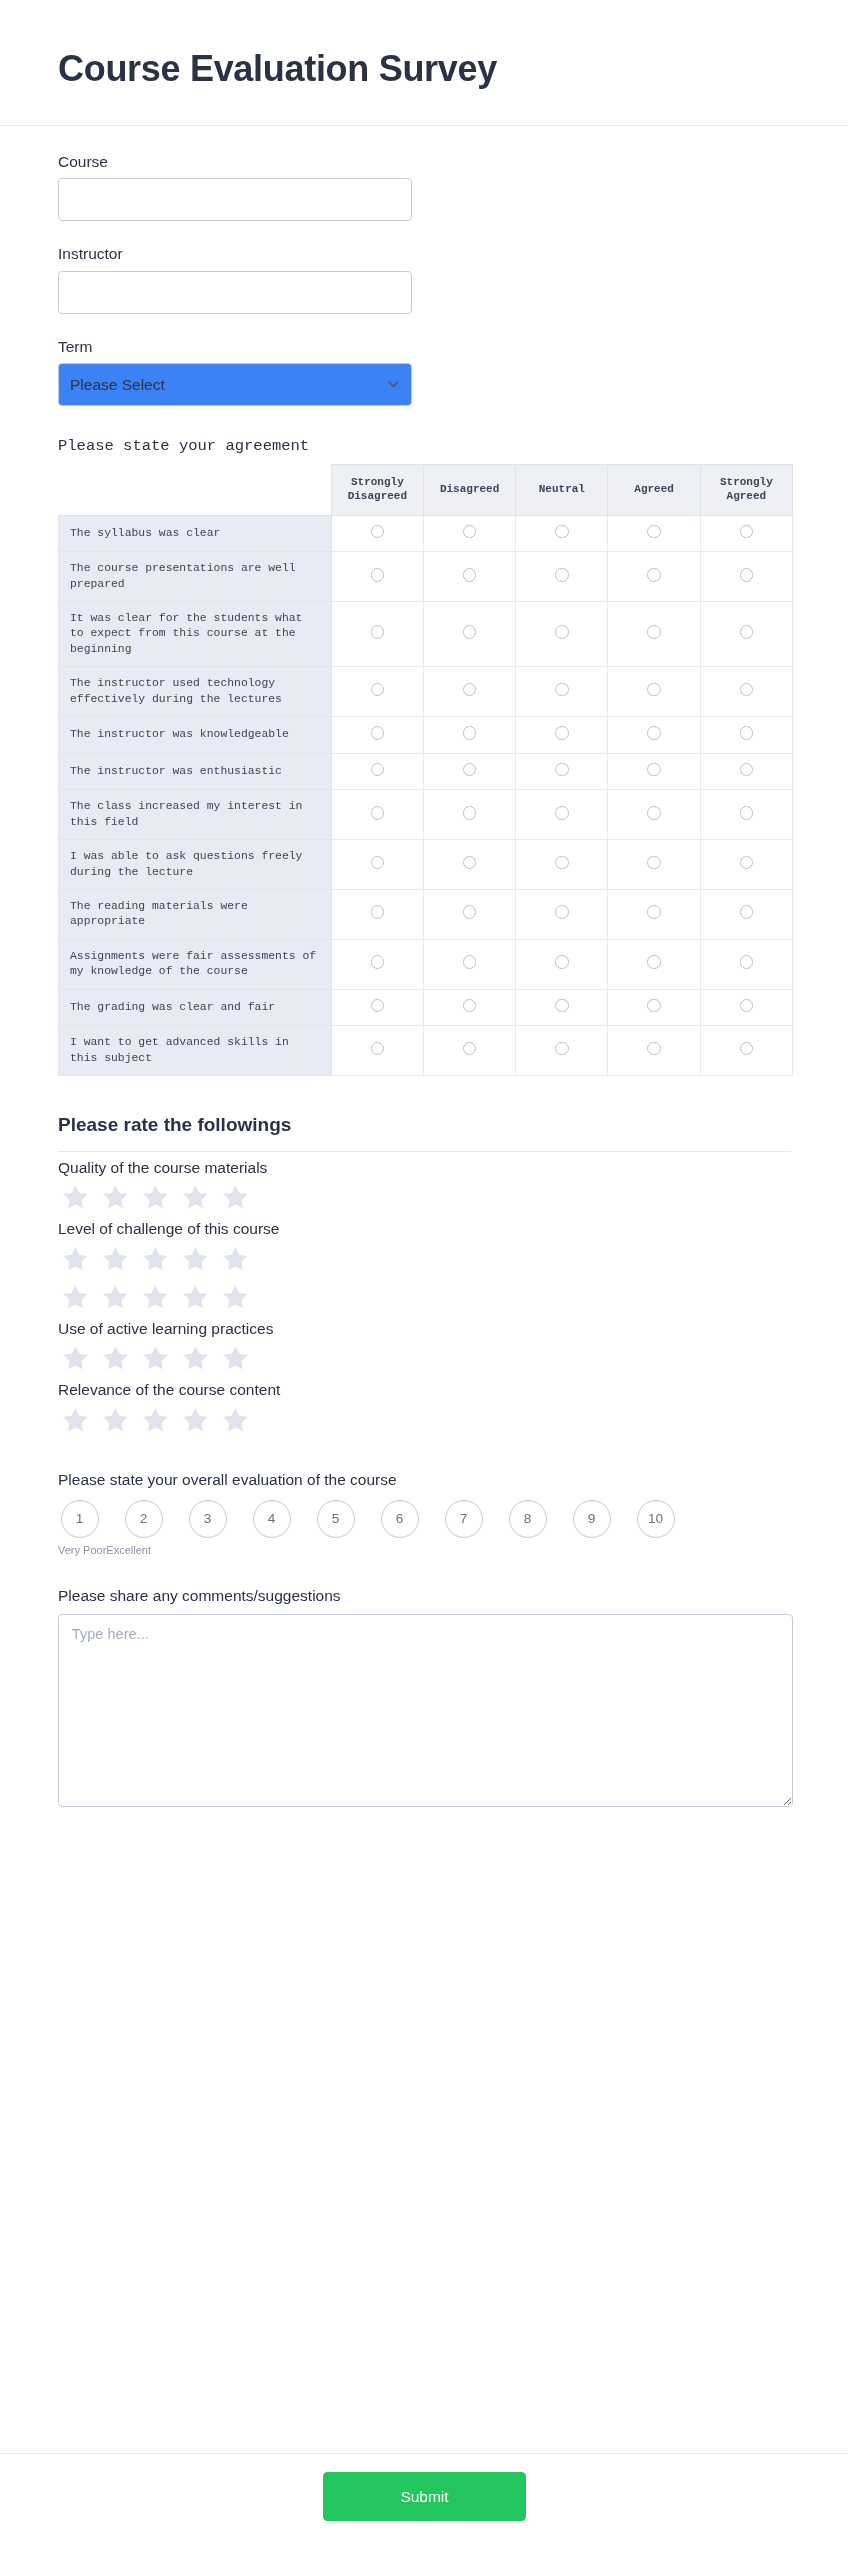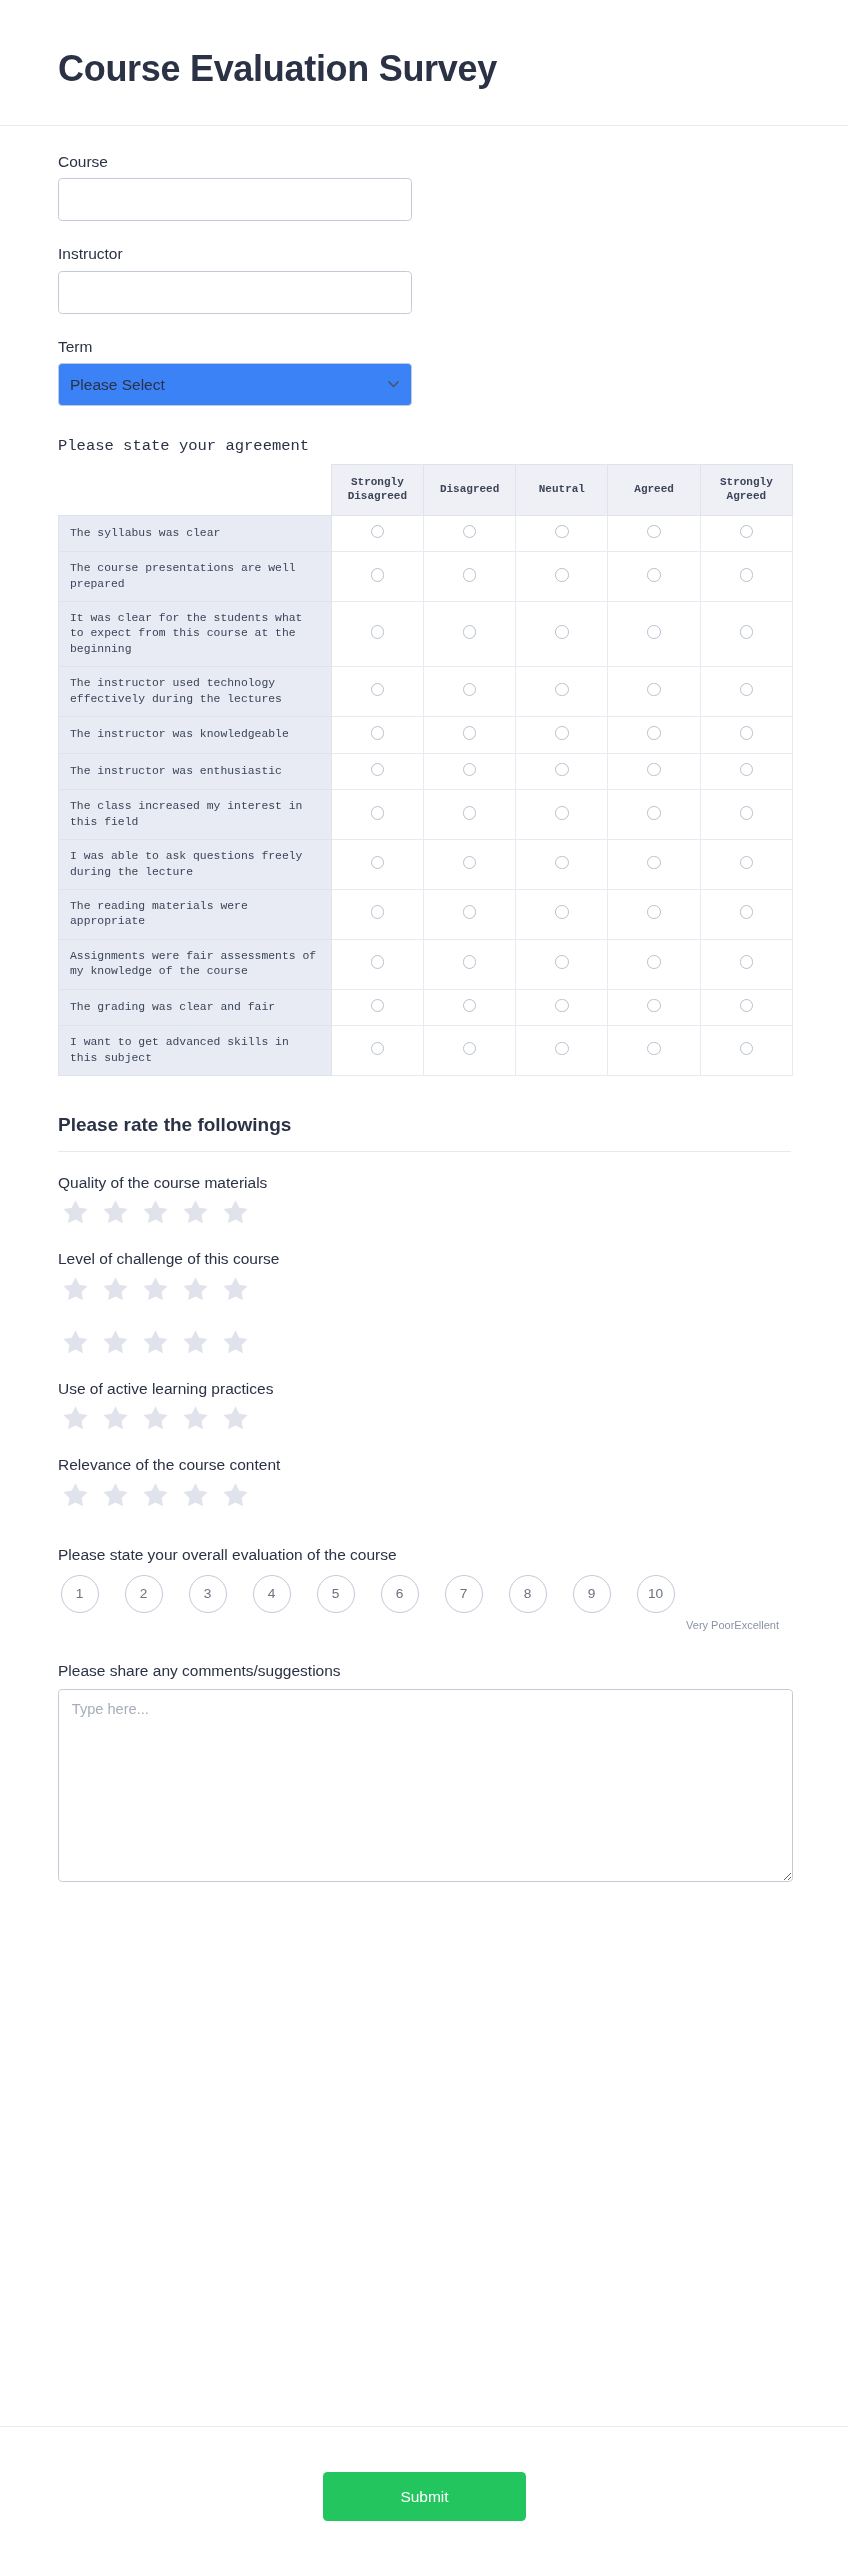--- a/index.html
+++ b/index.html
@@ -152,21 +152,21 @@
 
   
   .section-heading {
     font-size: 19px;
     font-weight: bold;
     color: #2b3245;
     margin: 38px 0 0 0;
     padding-bottom: 14.6px;
     border-bottom: 0.9px solid #e7e9ee;
   }
-  .rating-block { margin-top: 22px; }
+  .rating-block { margin-top: 7px; }
   .rating-label {
     font-size: 15.5px;
     color: #2b3245;
     margin-bottom: 5.5px;
     display: block;
   }
   .stars { display: flex; gap: 9px; margin-left: 1.8px; }
   .star {
     width: 31px;
     height: 31px;
@@ -202,21 +202,21 @@
     border-radius: 50%;
     display: flex;
     align-items: center;
     justify-content: center;
     font-size: 13.7px;
     color: #6b7280;
     background: #fff;
   }
   .scale-caption-row {
     display: flex;
-    justify-content: flex-end;
+    justify-content: flex-start;
     width: 721px;
     margin-top: 6.4px;
   }
   .scale-caption {
     font-size: 11px;
     color: #8b93a3;
   }
 
   
   .comments-block { margin-top: 31px; padding-bottom: 40px; }
@@ -237,21 +237,21 @@
     color: #2b3245;
     resize: vertical;
     outline: none;
     display: block;
   }
   textarea.comments::placeholder { color: #a6aebb; }
 
   
   .form-footer {
     border-top: 0.9px solid #e7e9ee;
-    padding: 45px 0 55px 0;
+    padding: 18px 0 55px 0;
     display: flex;
     justify-content: center;
     margin-top: auto;
   }
   .submit-button {
     background: #22c55e;
     color: #ffffff;
     border: none;
     border-radius: 4.6px;
     font-size: 15.5px;

